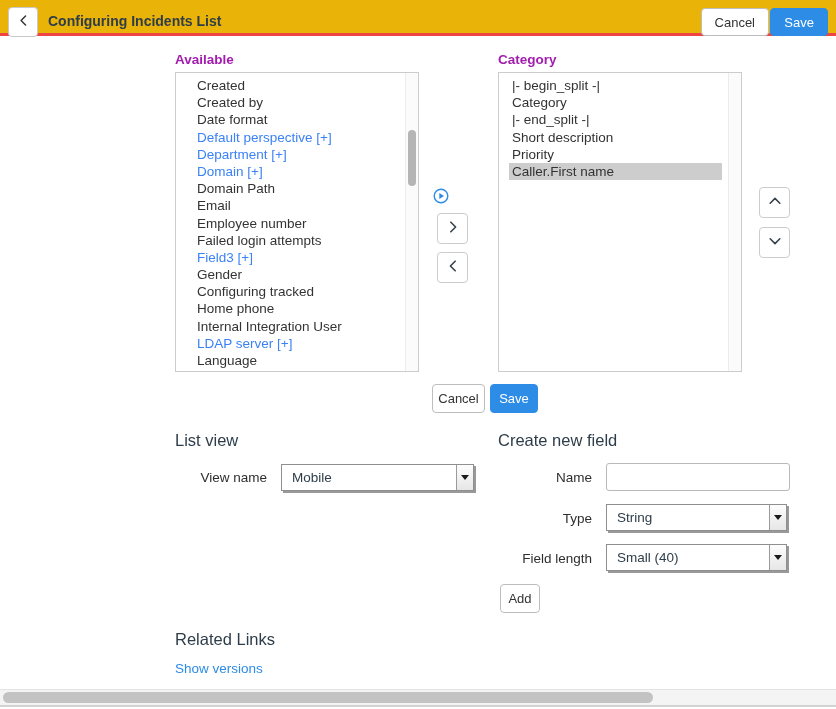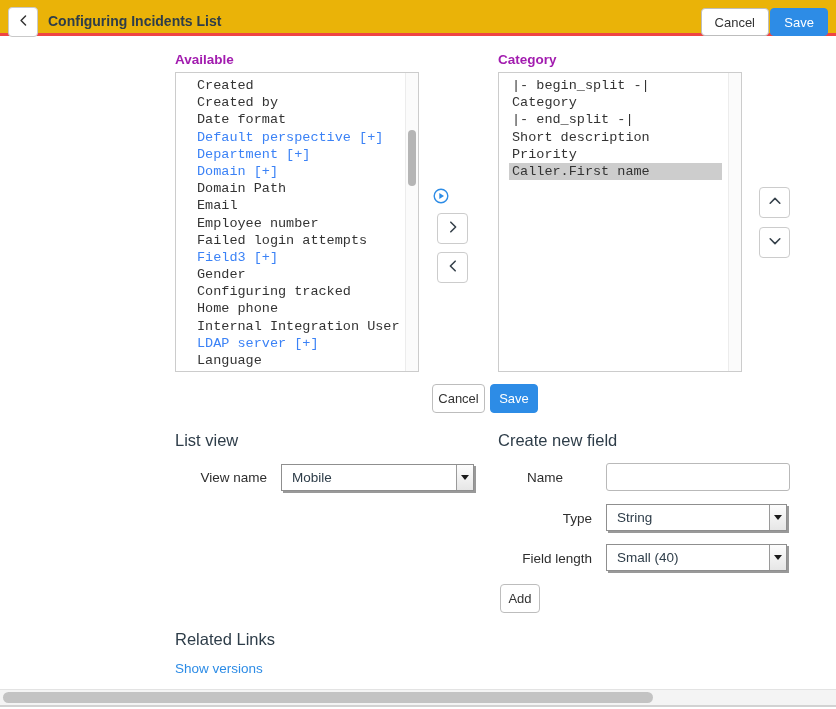--- a/index.html
+++ b/index.html
@@ -18,21 +18,21 @@
   .hdr-cancel { position:absolute; right:67px; top:8px; height:28px; padding:0 13px; }
   .hdr-save { position:absolute; right:8px; top:8px; height:28px; padding:0 13px; }
 
   
   .col-label { position:absolute; top:52px; font-size:13.5px; font-weight:bold; color:#a21caf; }
   .listbox { position:absolute; top:72px; width:244px; height:300px; background:#fff; border:1px solid #ccc;
              overflow:hidden; font-size:13.5px; color:#333; }
   .opts { position:absolute; top:0; bottom:0; padding-top:4px; }
   .opts-available { left:0; right:14px; }
   .opts-selected { left:10px; right:19px; }
-  .opt { height:17.2px; line-height:17.2px; white-space:nowrap; overflow:hidden; cursor:default;font-family:Liberation Mono, monospace; }
+  .opt { height:17.2px; line-height:17.2px; white-space:nowrap; overflow:hidden; cursor:default; }
   .opts-available .opt { padding-left:21px; }
   .opts-selected .opt { padding-left:3px; }
   .opt.ref { color:#3b82f6; }
   .opt.active { background:#cdcdcd; }
   .vtrack { position:absolute; top:0; right:0; bottom:0; width:13px; background:#fbfbfb; border-left:1px solid #ececec; }
   .vthumb { position:absolute; left:2px; width:8px; background:#b5b5b5; border-radius:4px; }
   .vthumb-available { top:57px; height:56px; }
 
   .icon-btn { position:absolute; width:31px; height:31px; background:#fff; border:1px solid #ccc; border-radius:4px;
               display:flex; align-items:center; justify-content:center; cursor:pointer; }
@@ -192,21 +192,21 @@
   <div class="fld-label" style="left:163px; top:470px; width:104px;">View name</div>
   <div class="sel" style="left:281px; top:464px; width:193px; height:27px;">
     <span class="sel-text">Mobile</span>
     <span class="sel-btn">
         <span class="sel-arrow"></span>
       </span>
   </div>
 
   <div class="sec-h" style="left:498px; top:431px;">Create new field</div>
 
-  <div class="fld-label" style="left:498px; top:470px; width:94px;text-align:center;">Name</div>
+  <div class="fld-label" style="left:498px; top:470px; width:94px;">Name</div>
   <input class="txt-input" style="left: 606px; top: 463px; width: 184px; height: 28px;" value="">
 
   <div class="fld-label" style="left:498px; top:511px; width:94px;">Type</div>
   <div class="sel" style="left:606px; top:504px; width:181px; height:27px;">
     <span class="sel-text">String</span>
     <span class="sel-btn">
         <span class="sel-arrow"></span>
       </span>
   </div>
 

